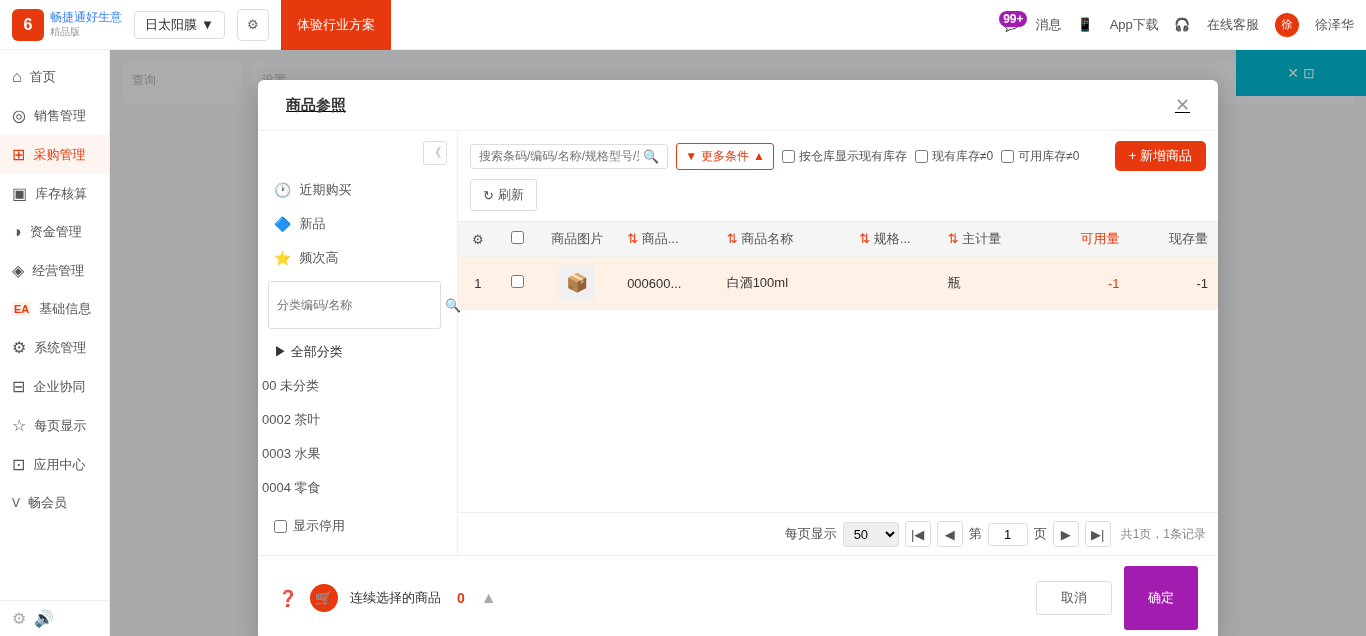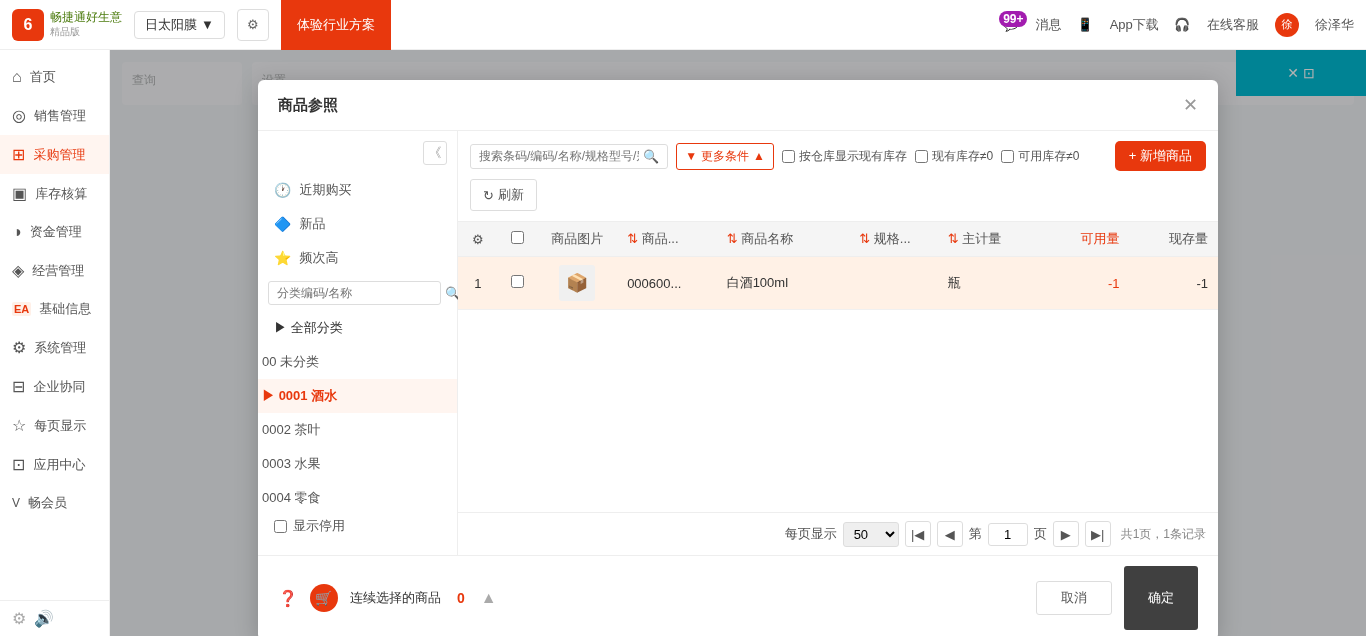--- a/index.html
+++ b/index.html
@@ -21,21 +21,21 @@
       gap: 6px;
       min-width: 110px;
     }
     .logo-icon {
       width: 32px; height: 32px;
       background: #e8380d;
       border-radius: 6px;
       display: flex; align-items: center; justify-content: center;
       color: #fff; font-size: 16px; font-weight: bold;
     }
-    .logo-text { font-size: 12px; color: #4d7c0f; line-height: 1.3; }
+    .logo-text { font-size: 12px; color: #3b82f6; line-height: 1.3; }
     .logo-sub { font-size: 10px; color: #999; }
     .nav-dropdown {
       display: flex; align-items: center; gap: 4px;
       border: 1px solid #ddd; border-radius: 4px;
       padding: 4px 10px; cursor: pointer; color: #333; font-size: 13px;
     }
     .nav-gear {
       width: 32px; height: 32px; border: 1px solid #ddd; border-radius: 4px;
       display: flex; align-items: center; justify-content: center; cursor: pointer; color: #666;
     }
@@ -88,22 +88,23 @@
       background: #fff;
       border-radius: 6px;
       width: 960px;
       max-height: 560px;
       display: flex;
       flex-direction: column;
       box-shadow: 0 4px 24px rgba(0,0,0,0.2);
     }
     .dialog-header {
       display: flex; align-items: center; justify-content: space-between;
-      padding: 14px 20px;
+      padding: 14px 28px;
       border-bottom: 1px solid #eee;
+      text-decoration: underline;
     }
     .dialog-title { font-size: 15px; font-weight: bold; color: #333; }
     .dialog-close { cursor: pointer; color: #999; font-size: 18px; }
 
     .dialog-body { display: flex; flex: 1; overflow: hidden; }
 
     
     .left-panel {
       width: 200px;
       border-right: 1px solid #eee;
@@ -217,21 +218,21 @@
     }
     .continuous-text { font-size: 13px; color: #333; }
     .cart-count { color: #e8380d; font-size: 14px; font-weight: bold; margin: 0 4px; }
     .collapse-footer { cursor: pointer; color: #aaa; font-size: 16px; }
     .footer-spacer { flex: 1; }
     .btn-cancel {
       border: 1px solid #ddd; background: #fff; border-radius: 3px;
       padding: 7px 24px; cursor: pointer; font-size: 13px; color: #555;
     }
     .btn-confirm {
-      background: #404040; color: #fff; border: none; border-radius: 3px;
+      background: #a21caf; color: #fff; border: none; border-radius: 3px;
       padding: 23px 24px; cursor: pointer; font-size: 13px; text-align: right;
     }
   </style>
 </head>
 <body>
 
 <div class="top-nav">
   <div class="logo-area">
     <div class="logo-icon">
       <span>6</span>
@@ -367,38 +368,33 @@
             <div class="left-nav-item">
               <span class="left-nav-icon">🔷</span>
               <span>新品</span>
             </div>
             <div class="left-nav-item">
               <span class="left-nav-icon">⭐</span>
               <span>频次高</span>
             </div>
 
             <div class="left-panel-search">
-              <input type="text" style="flex: 1 1 0%; border: 1px solid rgb(221, 221, 221); border-radius: 3px; padding: 4px 8px; font-size: 12px; color: rgb(153, 153, 153); outline: none;" placeholder="分类编码/名称">
+              <input type="text" style="flex: 1 1 0%; border: 1px solid rgb(221, 221, 221); border-radius: 3px; padding: 16px 8px; font-size: 12px; color: rgb(153, 153, 153); outline: none;" placeholder="分类编码/名称">
               <span class="search-btn-small">🔍</span>
             </div>
 
             <div class="category-section">
               <div class="category-all">
                 <span>▶ </span>
                 <span>全部分类</span>
               </div>
               <div class="category-item">
                 <span></span>
                 <span>00</span>
                 <span>未分类</span>
-              </div>
-              <div class="category-item active">
-                <span>▶ </span>
-                <span>0001</span>
-                <span>酒水</span>
               </div>
               <div class="category-item">
                 <span>0002</span>
                 <span>茶叶</span>
               </div>
               <div class="category-item">
                 <span>0003</span>
                 <span>水果</span>
               </div>
               <div class="category-item">

